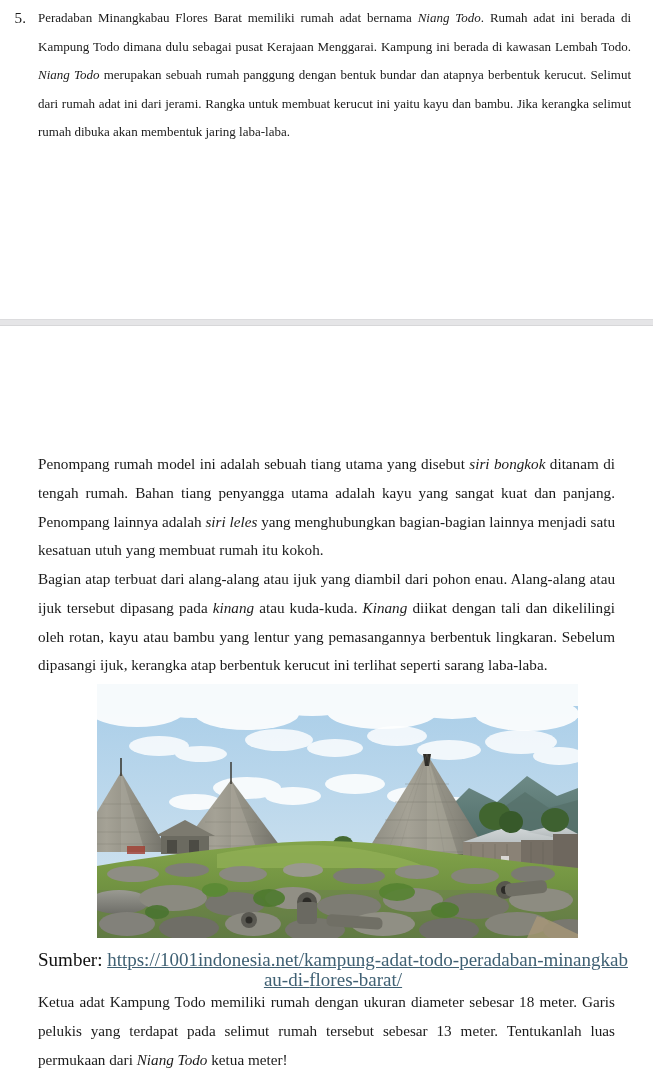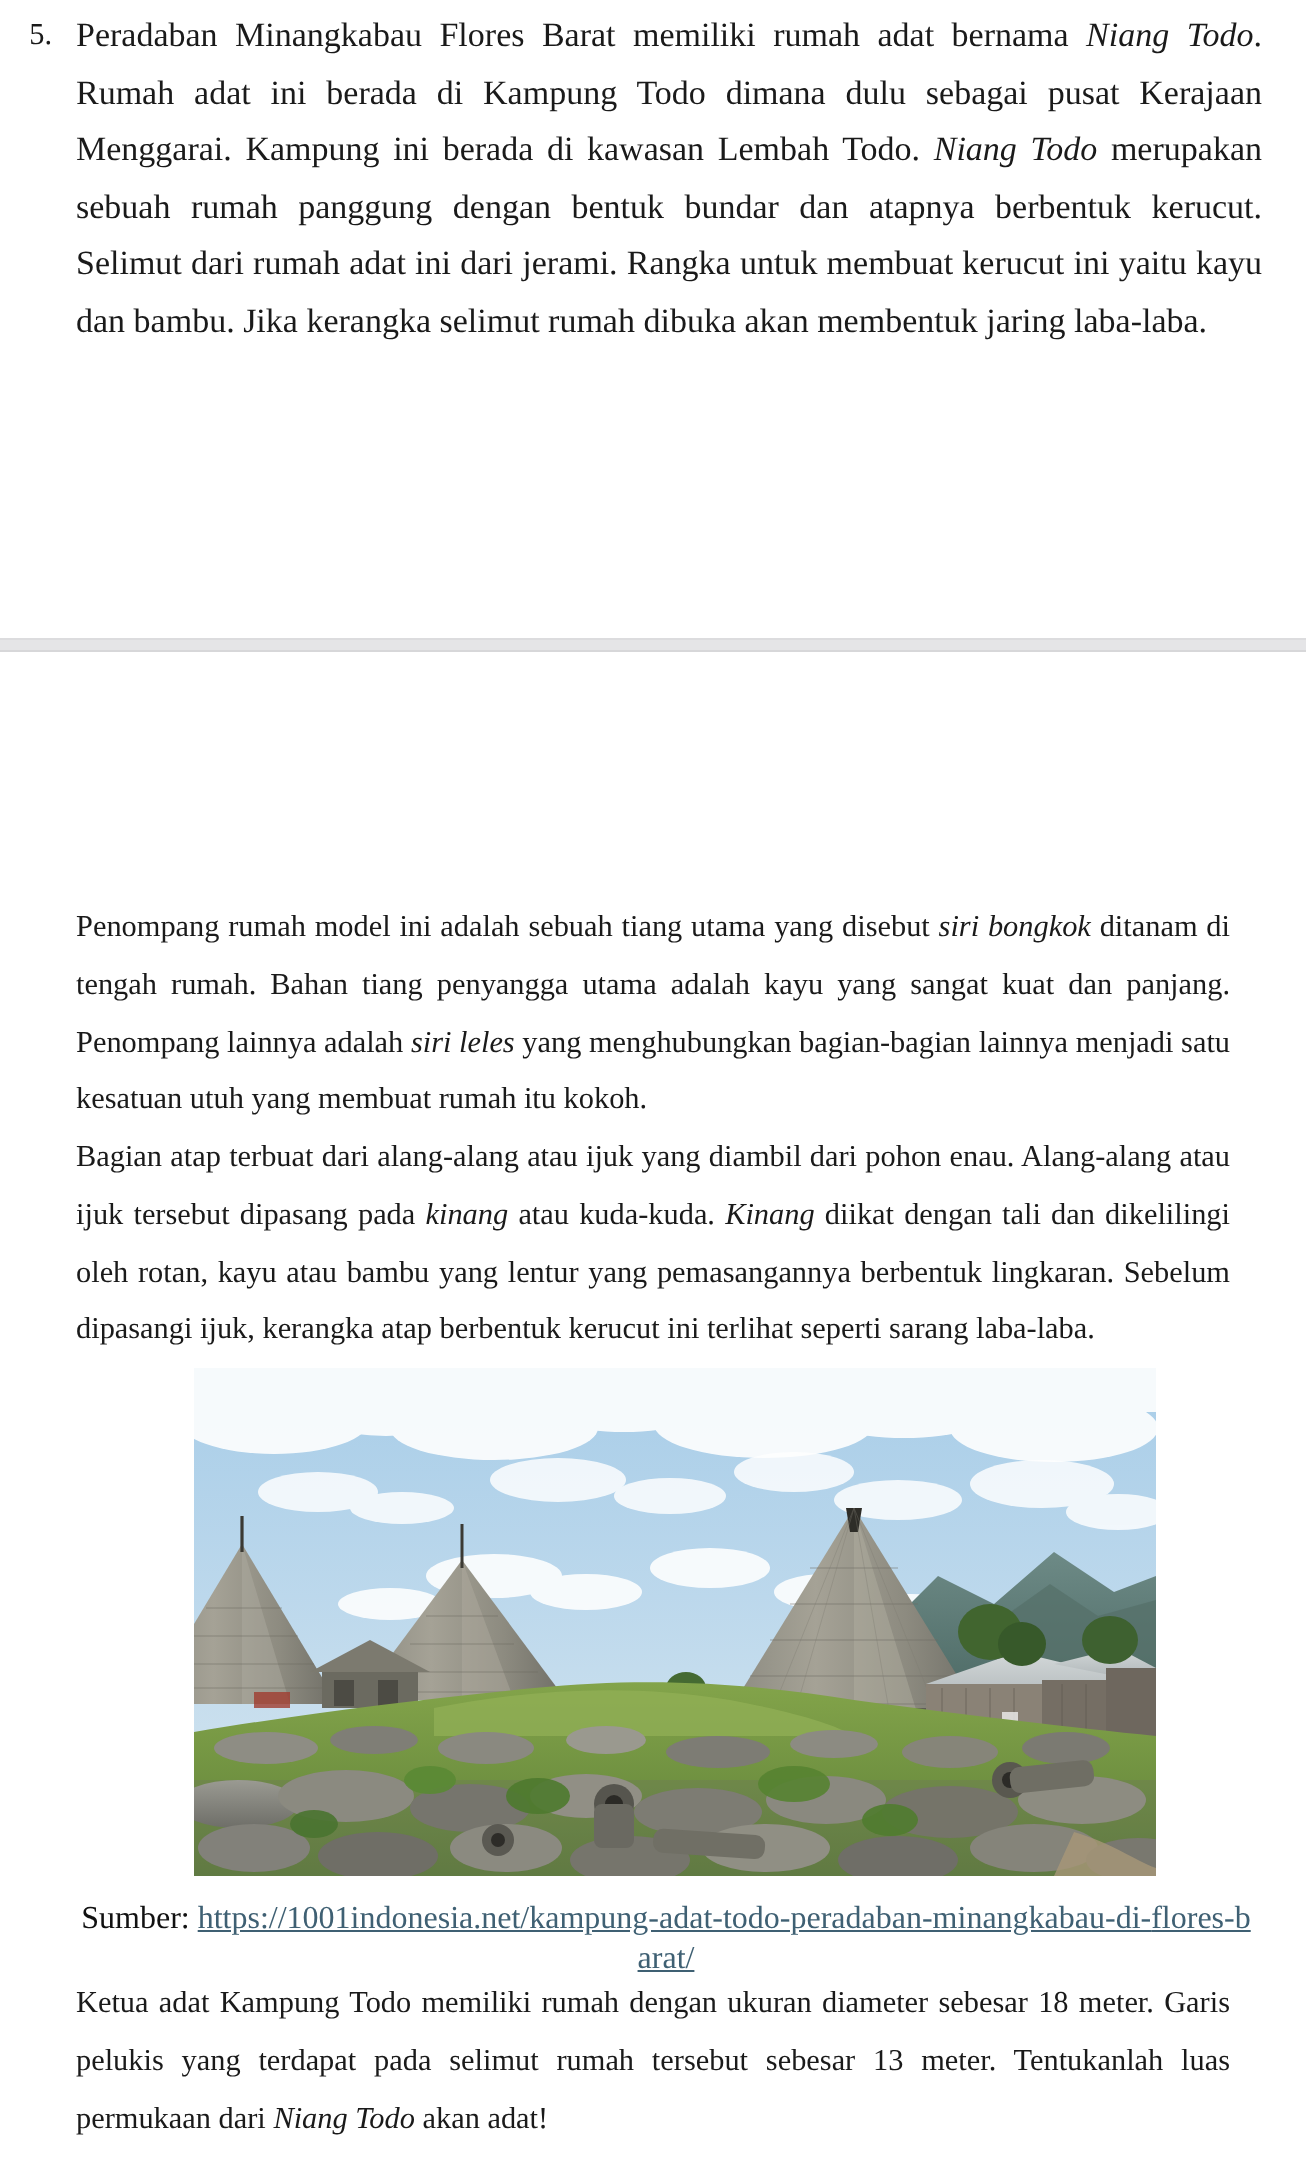--- a/index.html
+++ b/index.html
@@ -42,21 +42,21 @@
     flex: 0 0 38px;
     text-align: right;
     padding-right: 12px;
     box-sizing: border-box;
     font-size: 15.2px;
     line-height: 28.6px;
   }
   .list-body {
     flex: 1 1 auto;
     padding-right: 22px;
-    font-size: 17px;
+    font-size: 13px;
     line-height: 28.6px;
     text-align: justify;
     text-justify: inter-word;
     hyphens: none;
   }
 
   
   .page-separator {
     position: absolute;
     left: 0;
@@ -100,21 +100,21 @@
     background: #bcd7ea;
   }
 
   
   .caption {
     position: absolute;
     left: 38px;
     top: 950px;
     width: 590px;
     text-align: center;
-    font-size: 16px;
+    font-size: 19px;
     line-height: 19.5px;
   }
   .caption .label {
     color: #111111;
   }
   .caption a,
   .caption .link {
     color: #3f6073;
     text-decoration: underline;
     text-decoration-color: #3f6073;
@@ -347,15 +347,15 @@
         <ellipse cx="348" cy="226" rx="14" ry="8" fill="#507c2f"></ellipse>
         <ellipse cx="118" cy="206" rx="13" ry="7" fill="#5a8a34"></ellipse>
       </g>
 
       <path d="M440 232 C460 238 470 246 481 250 L481 254 L430 254 Z" fill="#a79778" opacity="0.8"></path>
     </svg>
   </div>
 
   <div class="caption"><span class="label">Sumber:</span> <a class="link" href="#">https://1001indonesia.net/kampung-adat-todo-peradaban-minangkabau-di-</a><a class="link" href="#">flores-barat/</a></div>
 
-  <div id="para-3"><span>Ketua adat Kampung Todo memiliki rumah dengan ukuran diameter sebesar 18 meter. Garis pelukis yang terdapat pada selimut rumah tersebut sebesar 13 meter. Tentukanlah luas permukaan dari </span><i>Niang Todo</i><span> akan adat!</span></div>
+  <div id="para-3"><span>Ketua adat Kampung Todo memiliki rumah dengan ukuran diameter sebesar 18 meter. Garis pelukis yang terdapat pada selimut rumah tersebut sebesar 13 meter. Tentukanlah luas permukaan dari </span><i>Niang Todo</i><span> ketua meter!</span></div>
 
 </div>
 
 </body></html>

